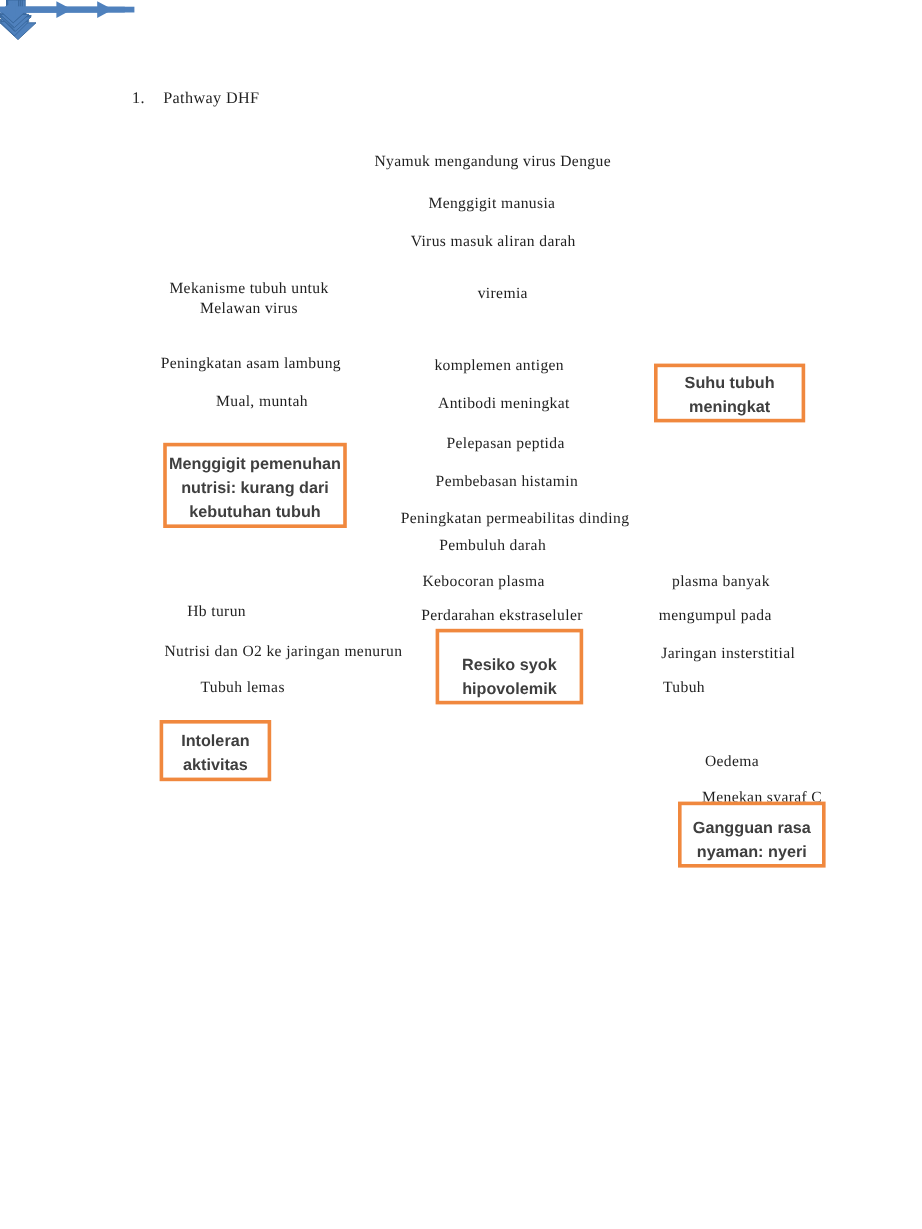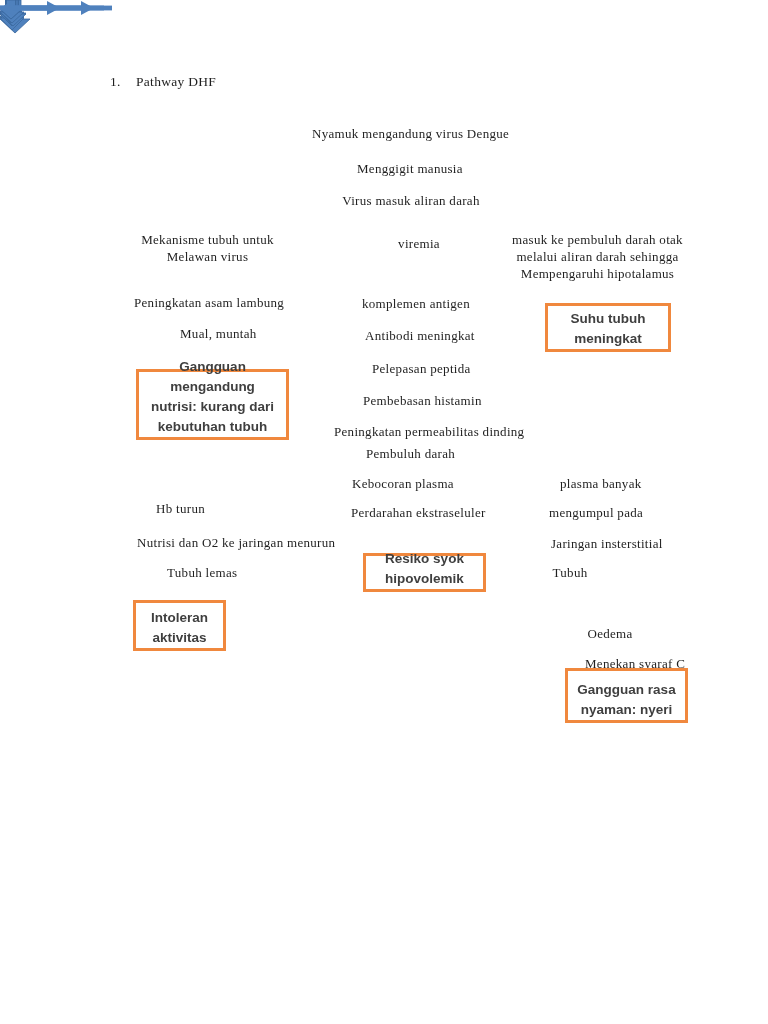--- a/index.html
+++ b/index.html
@@ -61,42 +61,37 @@
   <div class="tblock" style="left:140px;top:231px;width:135px">
     <div class="ln">Mekanisme tubuh untuk</div>
     <div class="ln">Melawan virus</div>
   </div>
   <div class="tnode" style="left:134px;top:295px;width:140px">Peningkatan asam lambung</div>
   <div class="tnode" style="left:180px;top:326px;width:72px">Mual, muntah</div>
   <div class="tnode" style="left:156px;top:501px;width:48px">Hb turun</div>
   <div class="tnode" style="left:137px;top:535px;width:184px">Nutrisi dan O2 ke jaringan menurun</div>
   <div class="tnode" style="left:167px;top:565px;width:67px">Tubuh lemas</div>
 
-  <div class="tblock" style="left:505px;top:231px;width:185px">
-    <div class="ln">masuk ke pembuluh darah otak</div>
-    <div class="ln">melalui aliran darah sehingga</div>
-    <div class="ln">Mempengaruhi hipotalamus</div>
-  </div>
   <div class="tnode" style="left:560px;top:476px;width:76px">plasma banyak</div>
   <div class="tnode" style="left:549px;top:505px;width:94px">mengumpul pada</div>
   <div class="tnode" style="left:551px;top:536px;width:106px">Jaringan insterstitial</div>
   <div class="tnode" style="left:552px;top:565px;width:36px">Tubuh</div>
   <div class="tnode" style="left:587px;top:626px;width:46px">Oedema</div>
   <div class="tnode" style="left:585px;top:656px;width:94px">Menekan syaraf C</div>
 
   <div class="obox" style="left:545px;top:303px;width:126px;height:49px">
     <div>Suhu tubuh</div>
     <div>meningkat</div>
   </div>
   <div class="obox" style="left:136px;top:369px;width:153px;height:71px">
-    <div>Gangguan mengandung</div>
+    <div>Menggigit pemenuhan</div>
     <div>nutrisi: kurang dari</div>
     <div>kebutuhan tubuh</div>
   </div>
-  <div class="obox" style="left:363px;top:553px;width:123px;height:39px">
+  <div class="obox" style="left:363px;top:524px;width:123px;height:63px">
     <div>Resiko syok</div>
     <div>hipovolemik</div>
   </div>
   <div class="obox" style="left:133px;top:600px;width:93px;height:51px">
     <div>Intoleran</div>
     <div>aktivitas</div>
   </div>
   <div class="obox" style="left:565px;top:668px;width:123px;height:55px">
     <div>Gangguan rasa</div>
     <div>nyaman: nyeri</div>

